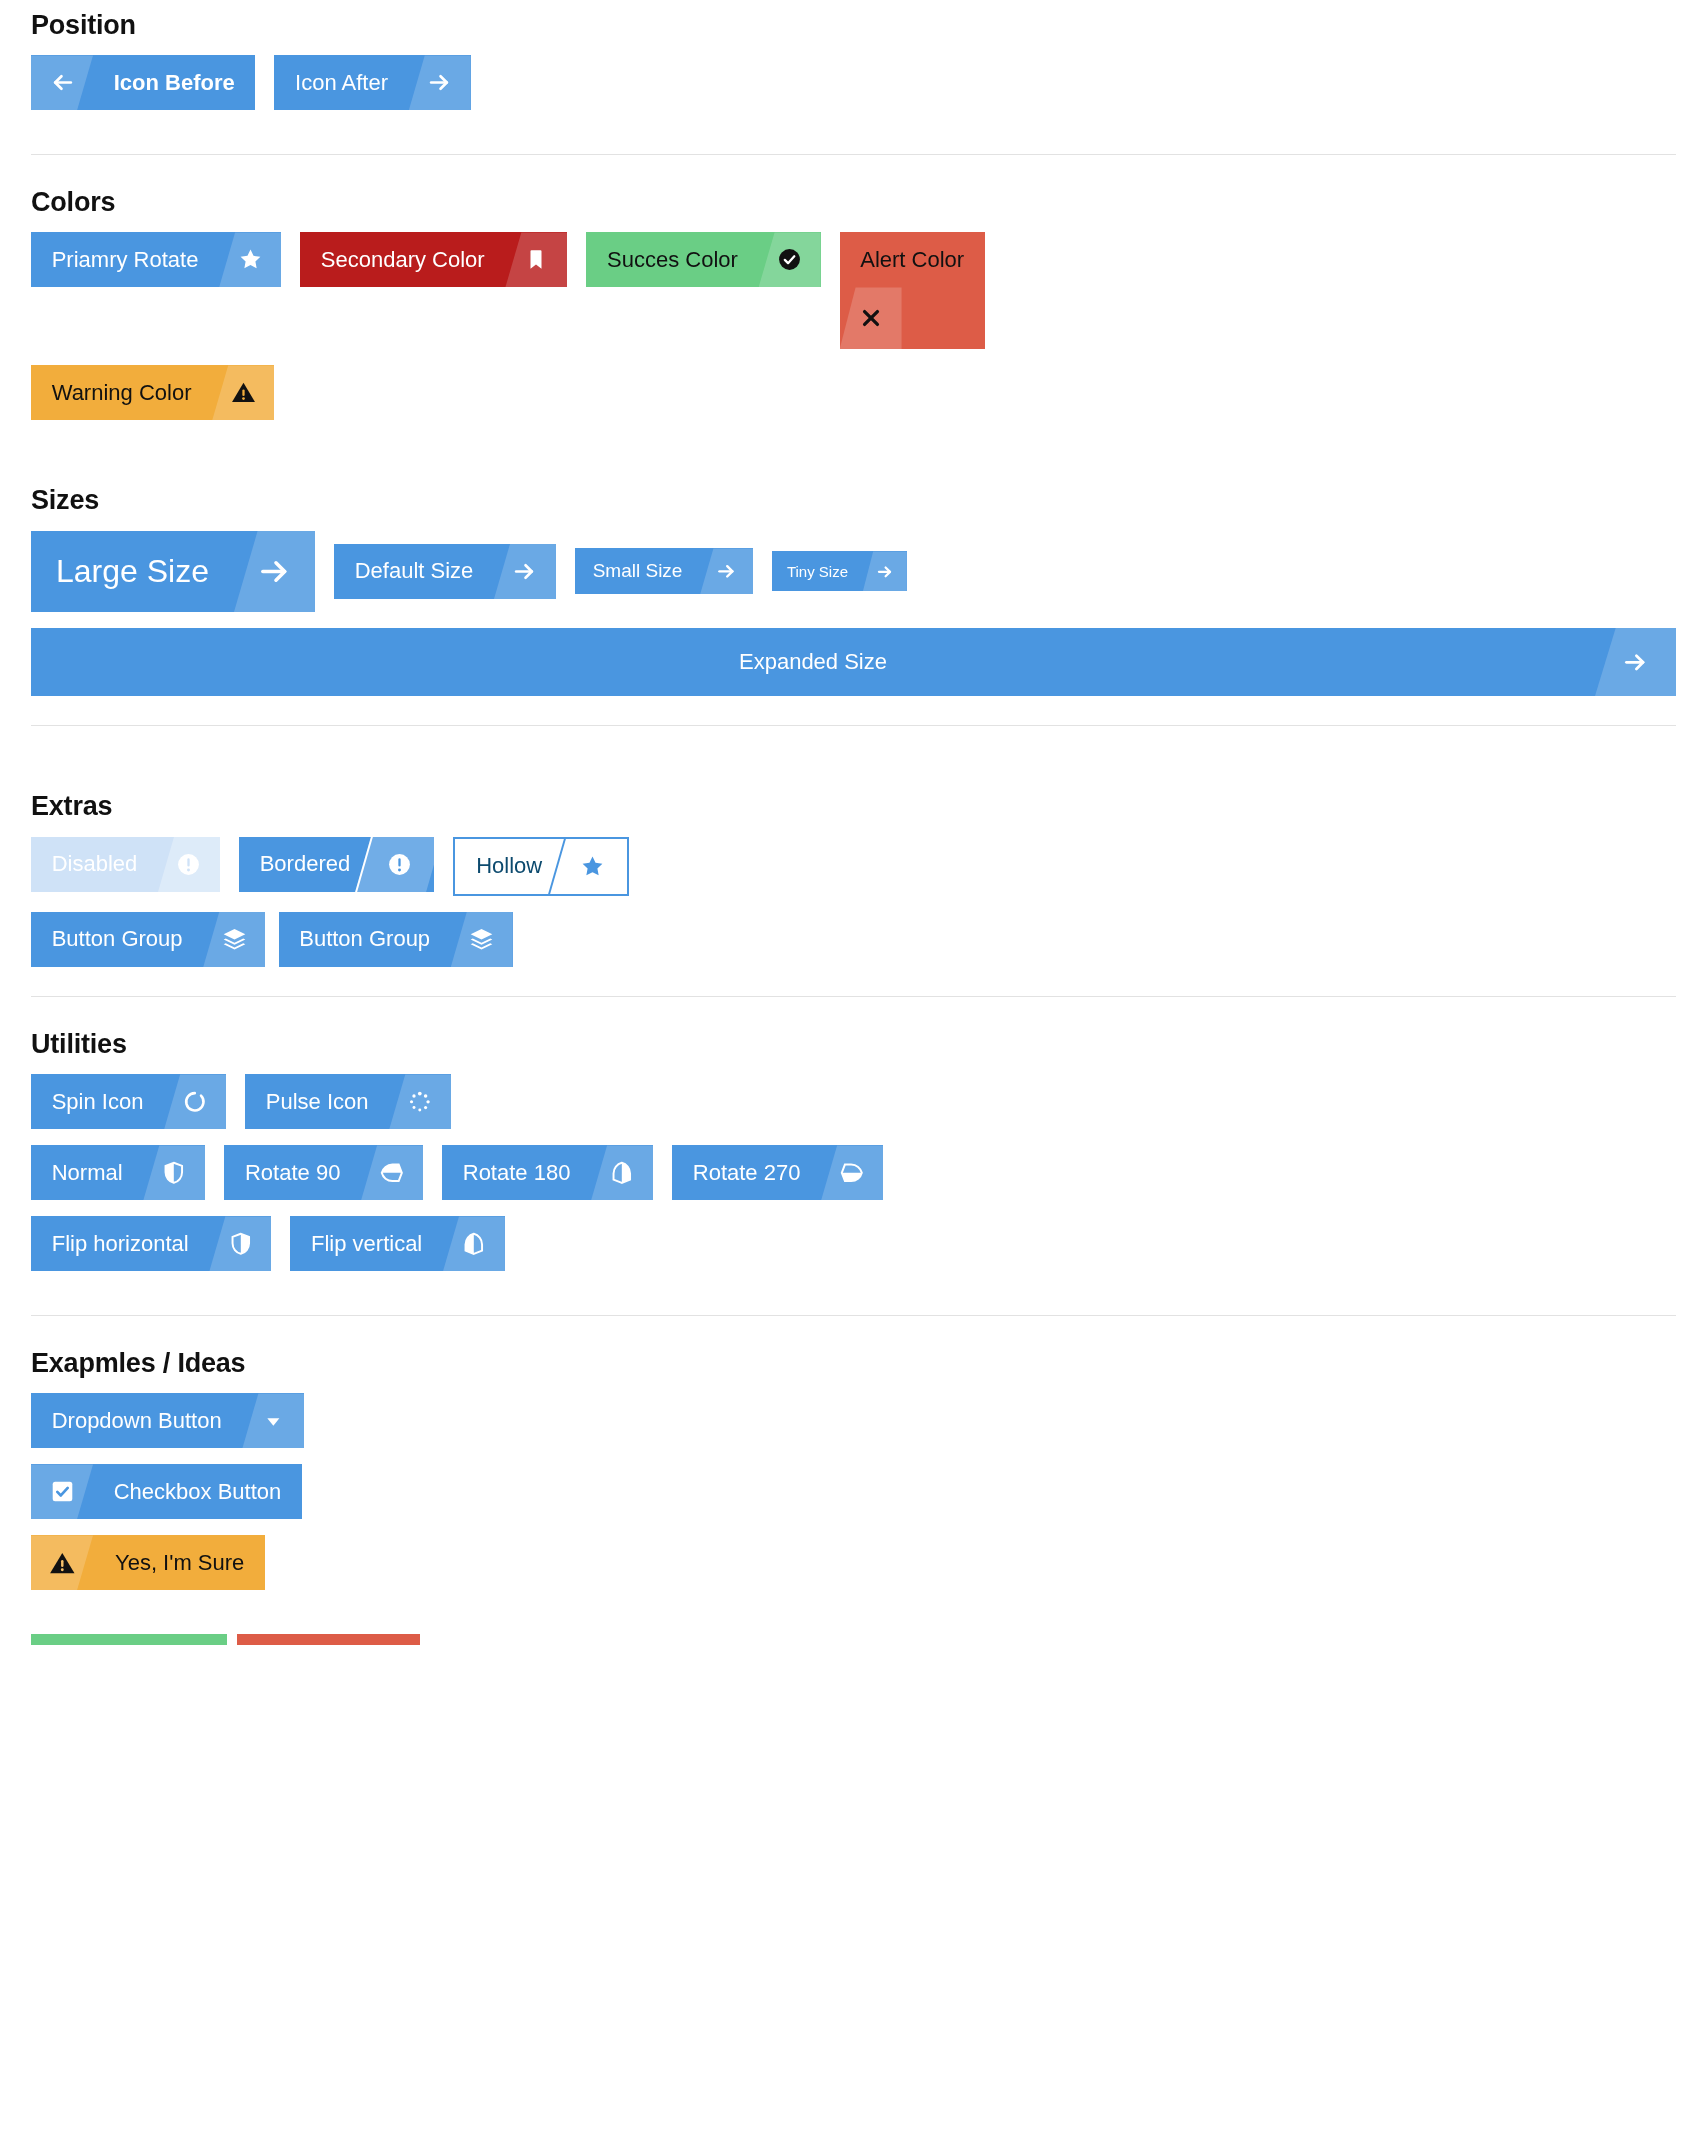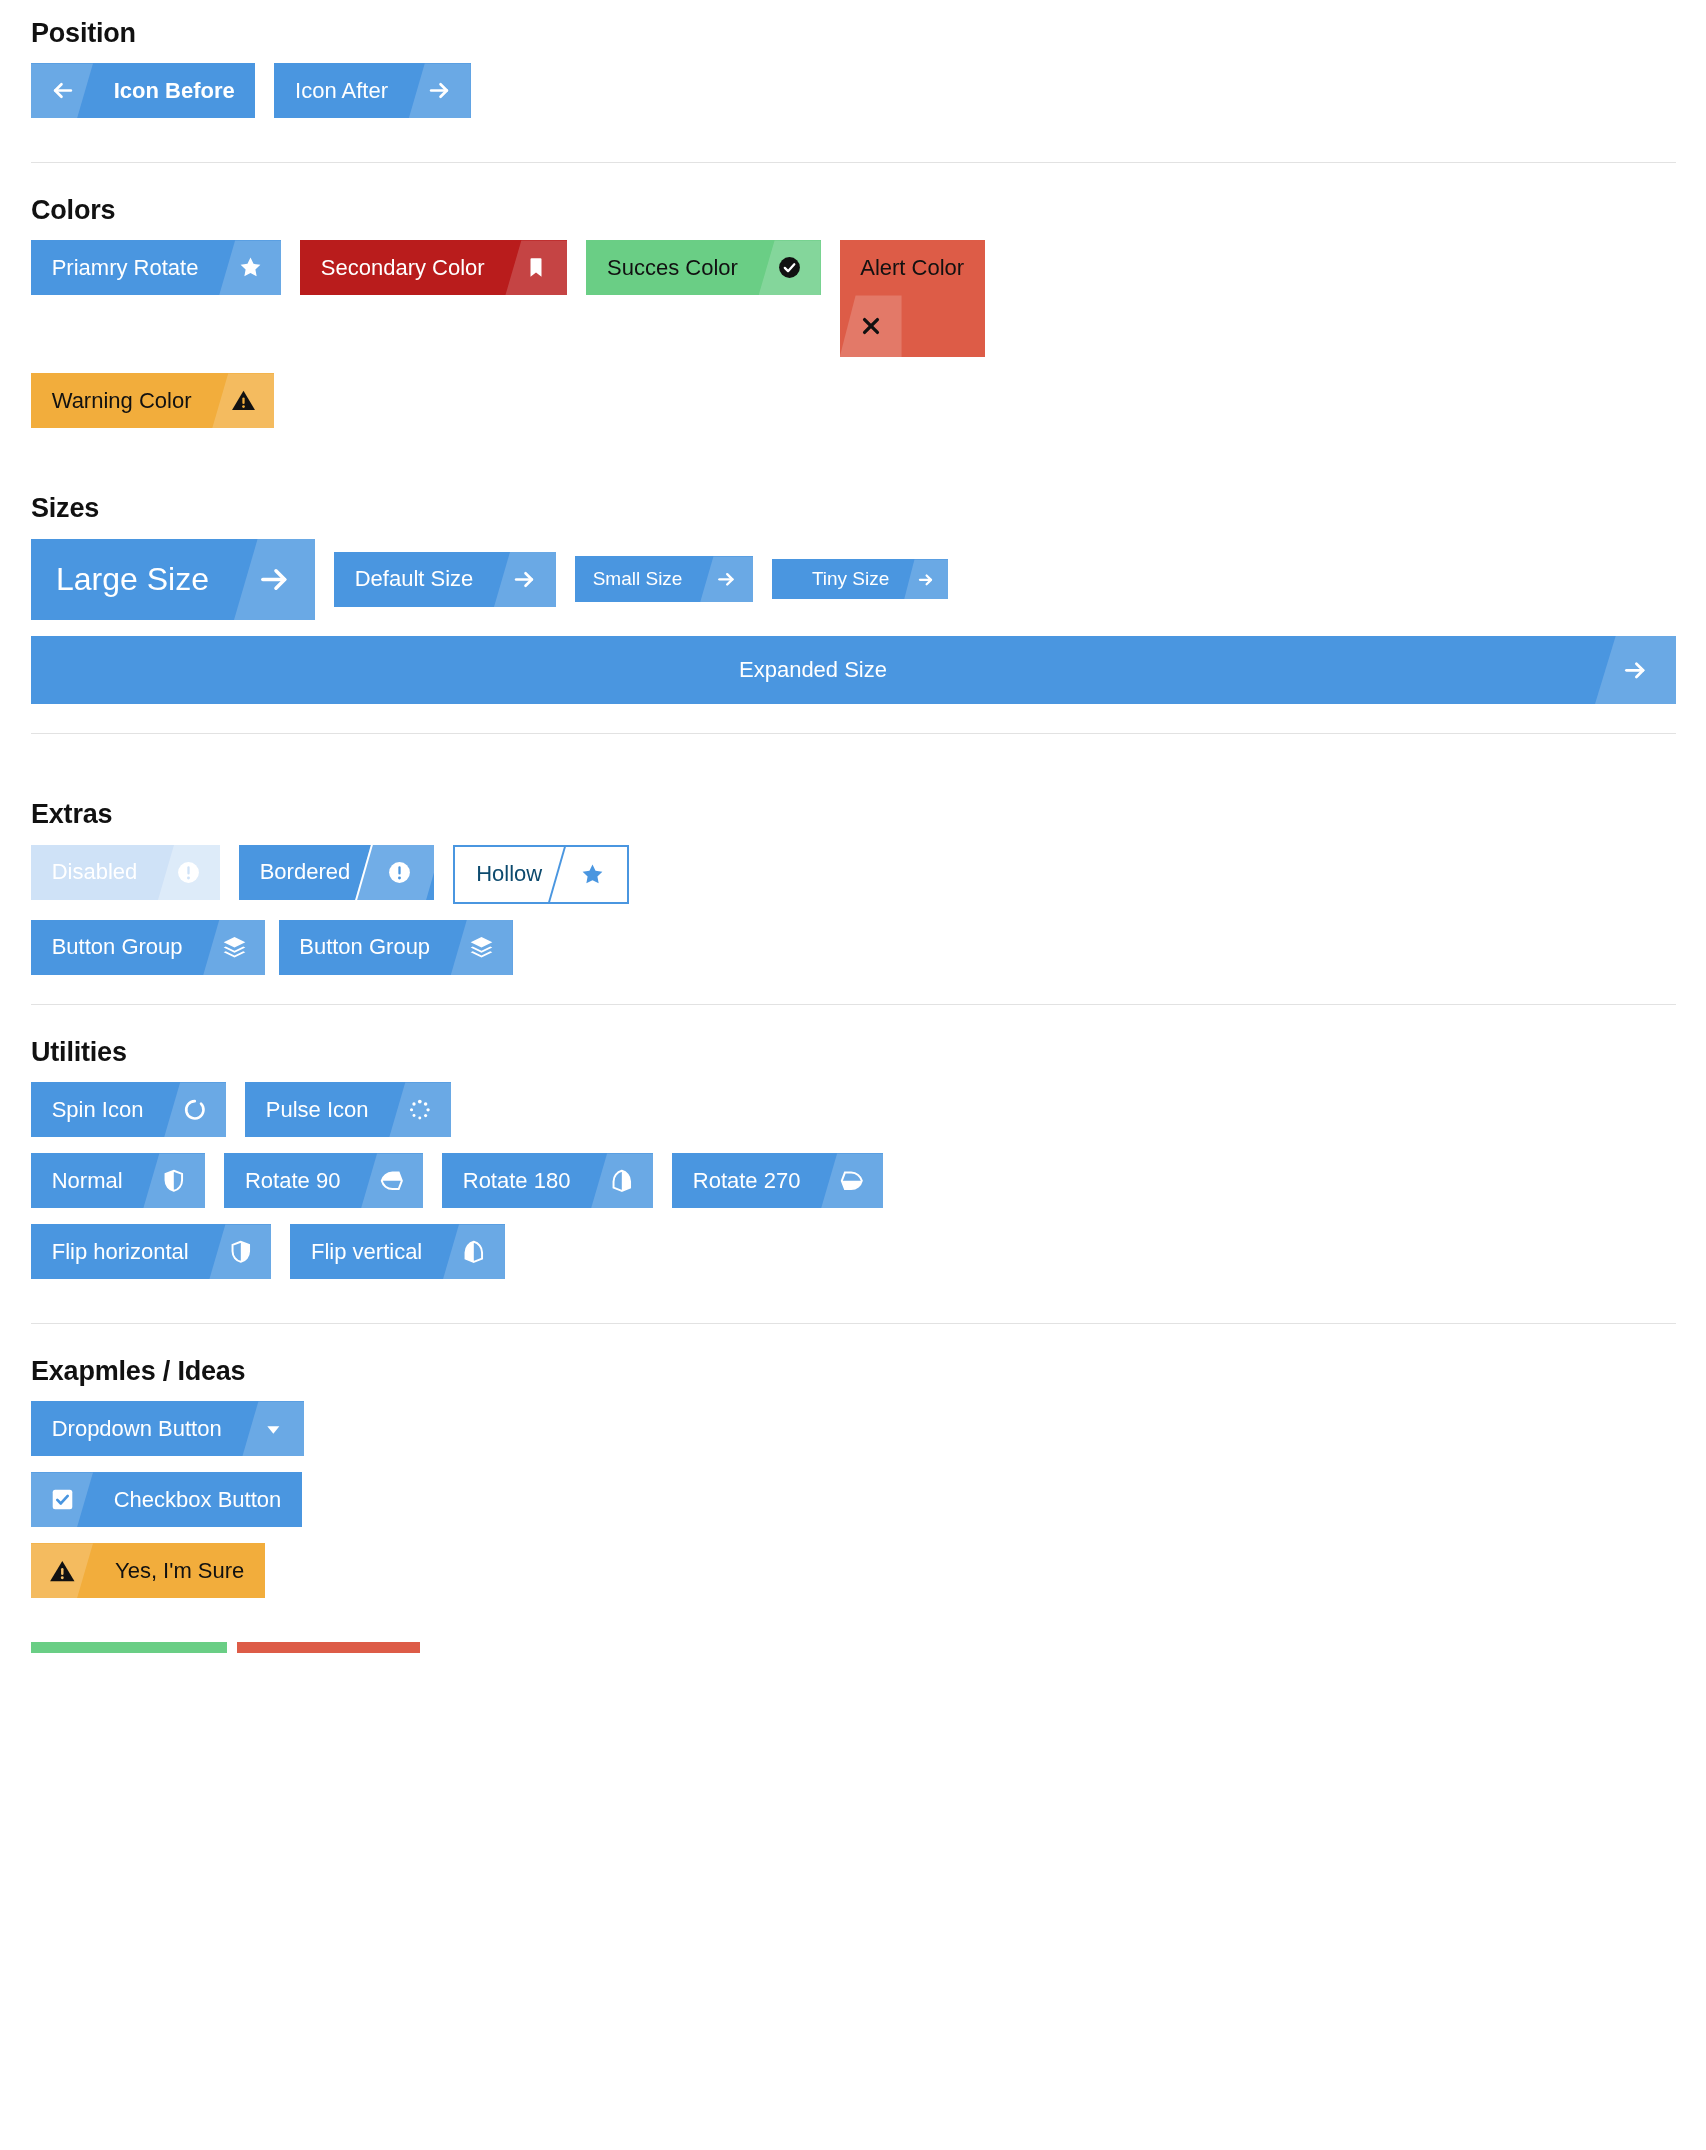--- a/index.html
+++ b/index.html
@@ -3,21 +3,21 @@
 <meta charset="utf-8">
 <style>
   * { box-sizing: border-box; }
   html, body {
     margin: 0; padding: 0;
     background: #ffffff;
     font-family: "Liberation Sans", sans-serif;
   }
   body { width: 1707px; min-height: 2151px; overflow: hidden; }
 
-  .page { padding: 16px 31px; }
+  .page { padding: 8px 31px; }
 
   .section { padding-top: 3px; }
   .section-title {
     font-size: 27px;
     font-weight: bold;
     color: #111111;
     letter-spacing: -0.2px;
     margin: 0 0 14.8px 0;
     line-height: 1.1;
   }
@@ -81,21 +81,21 @@
   .btn.size-large .label { font-size: 32px; height: 81px; padding: 0 25px; }
   .btn.size-large .iconbox { width: 81px; flex: 0 0 81px;
     -webkit-clip-path: polygon(23.6px 0, 100% 0, 100% 100%, 0 100%);
     clip-path: polygon(23.6px 0, 100% 0, 100% 100%, 0 100%); }
 
   .btn.size-small .label { font-size: 19px; height: 46px; padding: 0 17.7px; }
   .btn.size-small .iconbox { width: 53px; flex: 0 0 53px;
     -webkit-clip-path: polygon(13.3px 0, 100% 0, 100% 100%, 0 100%);
     clip-path: polygon(13.3px 0, 100% 0, 100% 100%, 0 100%); }
 
-  .btn.size-tiny .label { font-size: 19px; height: 40px; padding: 0 14.8px; margin-left: 25px; }
+  .btn.size-tiny .label { font-size: 15px; height: 40px; padding: 0 14.8px; }
   .btn.size-tiny .iconbox { width: 44px; flex: 0 0 44px;
     -webkit-clip-path: polygon(10.3px 0, 100% 0, 100% 100%, 0 100%);
     clip-path: polygon(10.3px 0, 100% 0, 100% 100%, 0 100%); }
 
   .btn.expanded { display: flex; width: 100%; }
   .btn.expanded .label { flex: 1 1 auto; justify-content: center; height: 68px; font-size: 22px; }
   .btn.expanded .iconbox { width: 81px; flex: 0 0 81px;
     -webkit-clip-path: polygon(20.7px 0, 100% 0, 100% 100%, 0 100%);
     clip-path: polygon(20.7px 0, 100% 0, 100% 100%, 0 100%); }
 

